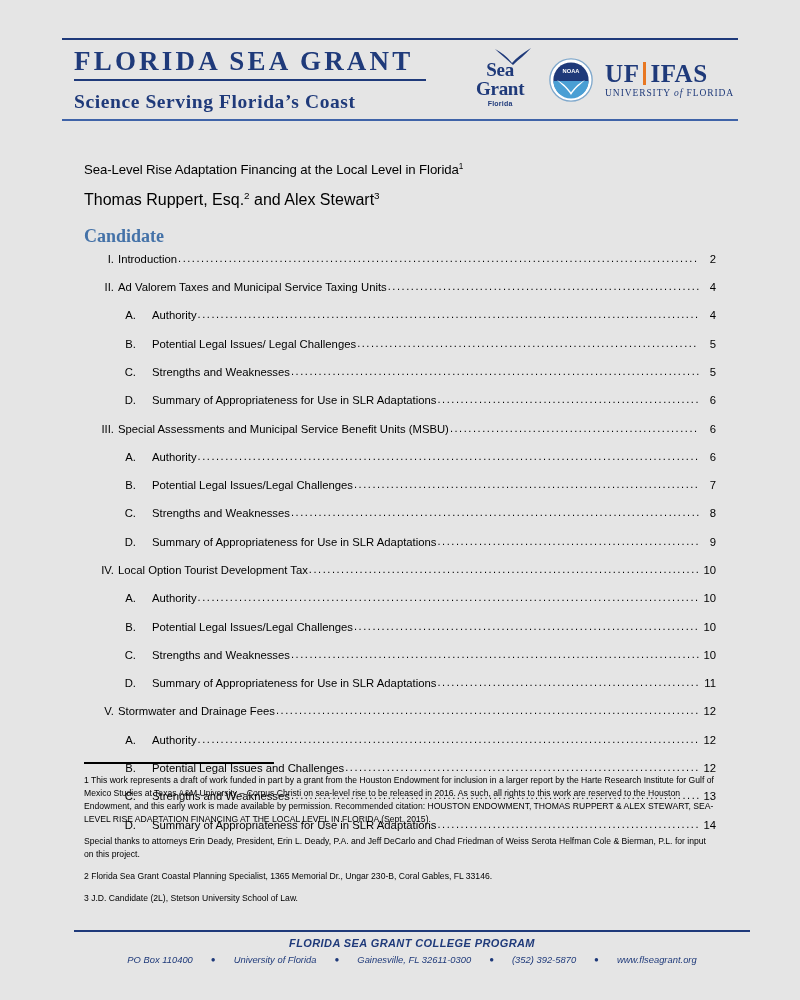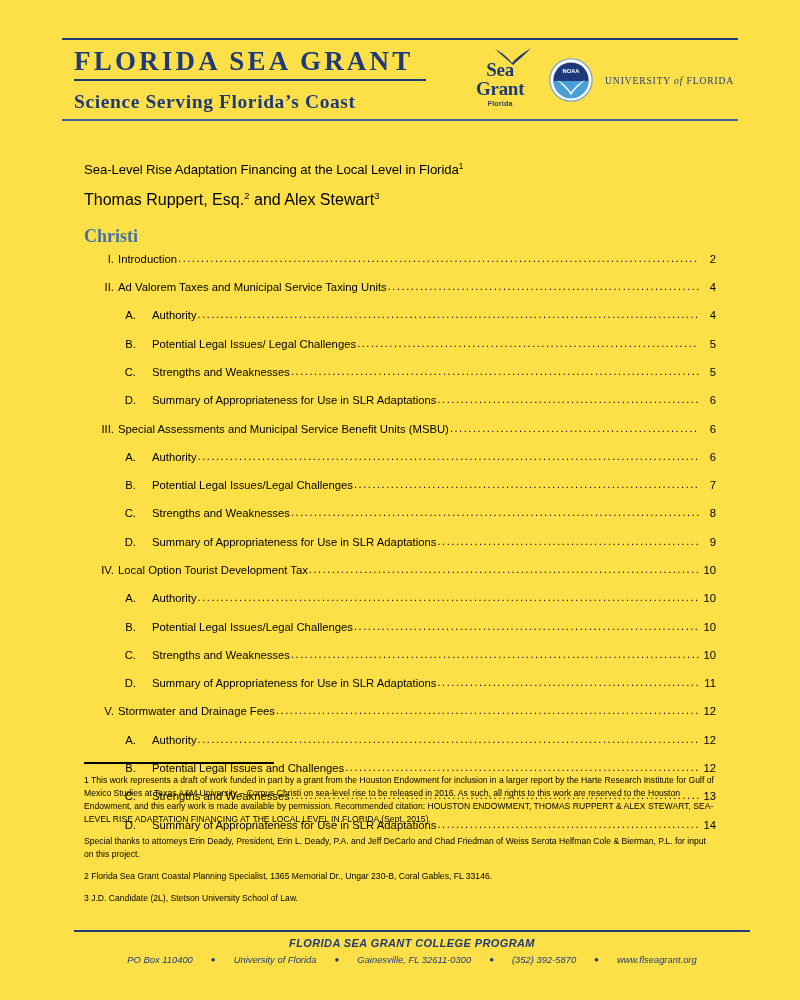--- a/index.html
+++ b/index.html
@@ -4,21 +4,21 @@
 <style>
   html, body {
     margin: 0;
     padding: 0;
     background: #8c8c8c;
   }
   .page {
     position: relative;
     width: 800px;
     height: 1000px;
-    background: #fde047;
+    background: #e5e5e5;
     margin: 0 auto;
     box-sizing: border-box;
     font-family: "Liberation Sans", sans-serif;
     color: #000;
     overflow: hidden;
   }
 
   
   .masthead {
     position: absolute;
@@ -276,35 +276,40 @@
 
         <svg class="logo-noaa" viewBox="0 0 100 100">
           <circle cx="50" cy="50" r="48" fill="#ffffff" stroke="#7fa8cc" stroke-width="3"></circle>
           <circle cx="50" cy="50" r="40" fill="#1f3a7a"></circle>
           <path d="M10 52 A40 40 0 0 0 90 52 Z" fill="#4a9fd4"></path>
           <text x="50" y="34" font-family="Liberation Sans, sans-serif" font-size="13" font-weight="bold" fill="#ffffff" text-anchor="middle">NOAA</text>
           <path d="M18 50 C30 56 40 64 50 78 C60 64 70 56 82 50 C70 62 60 68 50 84 C40 68 30 62 18 50 Z" fill="#ffffff"></path>
         </svg>
 
         <div class="logo-uf">
+          <div class="uf-top">
+            <span class="uf-word">UF</span>
+            <span class="uf-bar"></span>
+            <span class="uf-word">IFAS</span>
+          </div>
           <div class="uf-sub"><span>UNIVERSITY</span> <span class="ital">of</span> <span>FLORIDA</span></div>
         </div>
 
       </div>
     </div>
 
     <div class="rule-bottom"></div>
   </div>
 
   <div class="doc">
     <div class="doc-title"><span>Sea-Level Rise Adaptation Financing at the Local Level in Florida</span><sup>1</sup></div>
 
     <div class="byline"><span>Thomas Ruppert, Esq.</span><sup>2</sup><span> and Alex Stewart</span><sup>3</sup></div>
 
-    <div class="contents-head">Christi</div>
+    <div class="contents-head">Candidate</div>
 
     <div class="toc" id="toc">
         <div class="toc-row level-1">
           <span class="toc-num">I.</span>
           <span class="toc-label">Introduction</span>
           <span class="toc-dots">............................................................................................................................................................................................................................</span>
           <span class="toc-page">2</span>
         </div>
         <div class="toc-row level-1">
           <span class="toc-num">II.</span>

